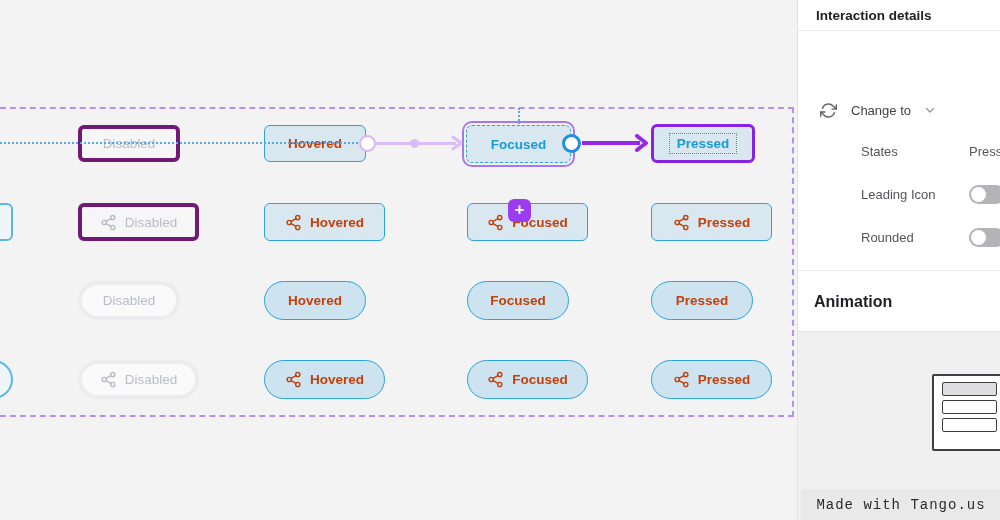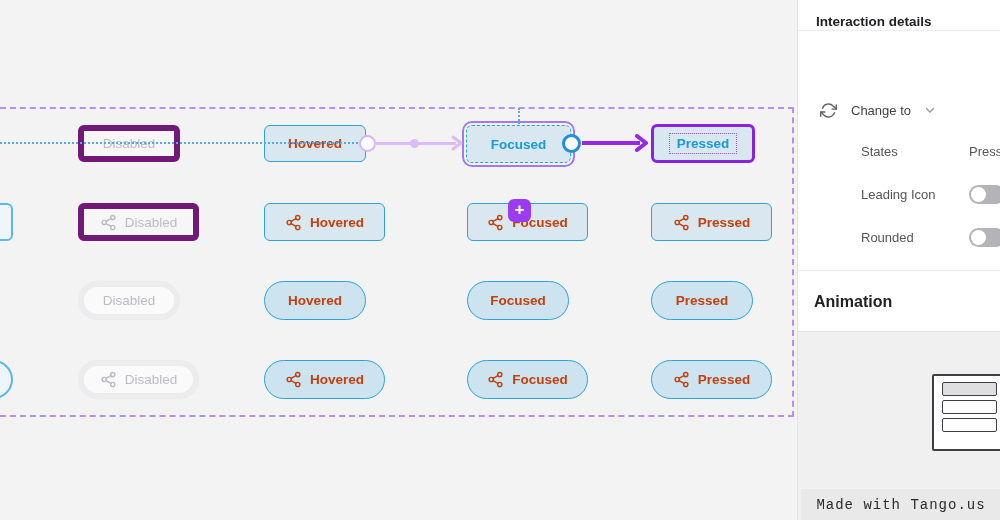--- a/index.html
+++ b/index.html
@@ -11,21 +11,21 @@
 
   .frame-border{position:absolute;left:-20px;top:107px;width:812px;height:306px;
     border:2px dashed #b88ef2;border-left:none;pointer-events:none;}
 
   .cbtn{position:absolute;box-sizing:border-box;display:flex;align-items:center;justify-content:center;
     gap:8px;font-size:13.5px;font-weight:600;z-index:3;}
   .rect{border-radius:6px;}
   .pill{border-radius:20px;}
   .st-active{background:#d8e7f0;border:1.5px solid #2ba4da;color:#c2410c;}
   .pill.st-active{background:#cde3f0;}
-  .st-disabled{background:#f6f6f7;border:6px solid #701a75;color:#b9bdc3;font-weight:500;}
+  .st-disabled{background:#f6f6f7;border:4px solid #701a75;color:#b9bdc3;font-weight:500;}
   .pill.st-disabled{background:#fafafb;border-color:#ececee;}
   .st-focused{background:#d8e7f0;border:1.5px dashed #2ba4da;color:#189bd6;
     outline:2px solid #a678f0;outline-offset:2px;}
   .st-pressed{background:#d8e7f0;border:3px solid #8a22e2;color:#189bd6;}
   .pressed-text{outline:1.5px dotted #9b5ef5;padding:2px 7px;}
   .cut-btn{position:absolute;box-sizing:border-box;border:2px solid #5bb8e6;background:#eef6fa;z-index:3;}
 
   .flow-dotted{position:absolute;left:0;top:142px;width:370px;height:0;
     border-top:2px dotted #58a8e8;z-index:5;}
   .v-dotted{position:absolute;left:518px;top:108px;width:0;height:16px;
@@ -37,21 +37,21 @@
   .conn-strong{position:absolute;left:582px;top:141px;width:58px;height:4px;background:#9728e8;z-index:5;}
   .handle-blue{position:absolute;left:562px;top:134px;width:13px;height:13px;border-radius:50%;
     background:#fff;border:3.5px solid #1f8fe0;z-index:8;}
   .arrow{position:absolute;z-index:6;}
   .plus-badge{position:absolute;left:508px;top:199px;width:23px;height:23px;border-radius:6px;
     background:#9b3cf0;color:#fff;font-size:17px;font-weight:700;line-height:22px;text-align:center;z-index:9;}
 
   
   .panel{position:absolute;left:797px;top:0;width:203px;height:520px;background:#fff;
     border-left:1px solid #e3e3e5;overflow:hidden;box-sizing:border-box;}
-  .panel-title{position:absolute;left:18px;top:10px;font-size:13.5px;font-weight:700;color:#222226;line-height:24px;}
+  .panel-title{position:absolute;left:18px;top:4px;font-size:13.5px;font-weight:700;color:#222226;line-height:24px;}
   .divider{position:absolute;left:0;width:100%;height:1px;background:#ececee;}
   .prow{position:absolute;left:0;width:100%;height:20px;display:flex;align-items:center;}
   .prow .picon{position:absolute;left:24px;display:flex;}
   .prow .plabel{position:absolute;left:53px;font-size:13px;color:#434347;}
   .prow .chev{position:absolute;display:flex;}
   .pfield-label{position:absolute;left:63px;font-size:13px;color:#55555a;}
   .pfield-value{position:absolute;left:171px;font-size:13px;color:#55555a;white-space:nowrap;}
   .toggle{position:absolute;left:171px;width:36px;height:19px;border-radius:10px;background:#b4b4b8;}
   .toggle .knob{position:absolute;left:2px;top:2px;width:15px;height:15px;border-radius:50%;background:#fff;}
   .section-title{position:absolute;left:16px;font-size:16px;font-weight:700;color:#222226;}

